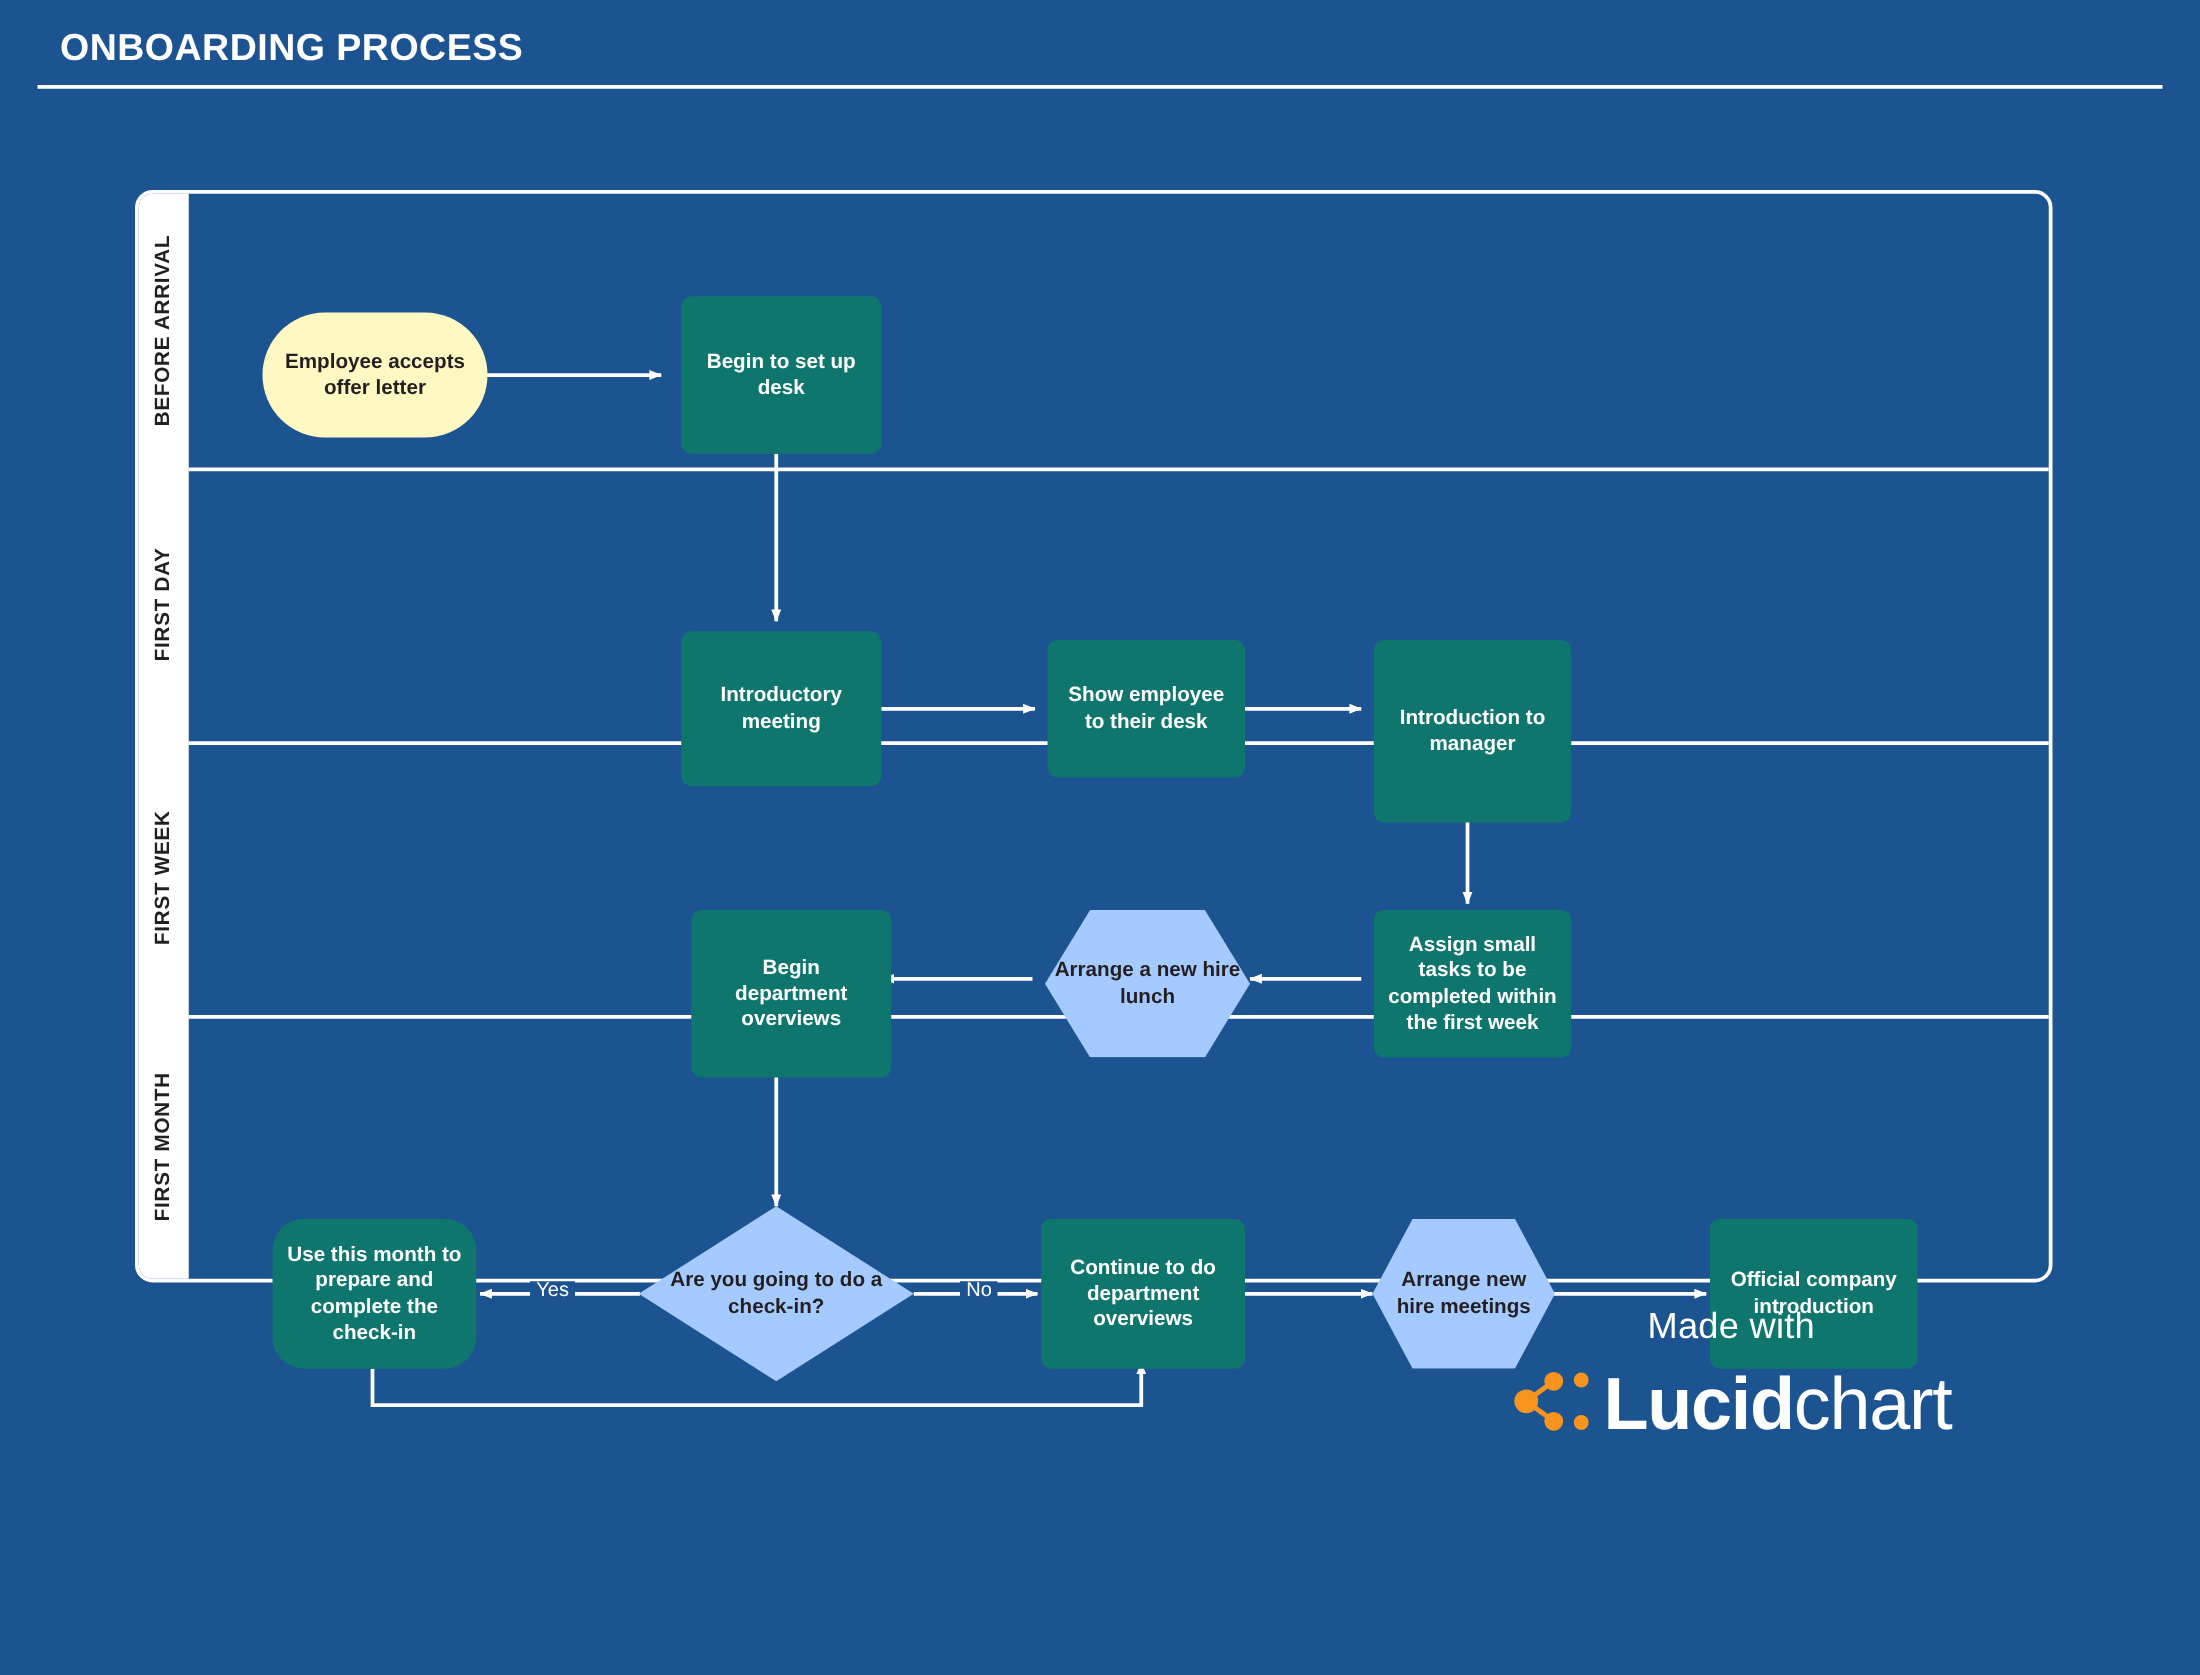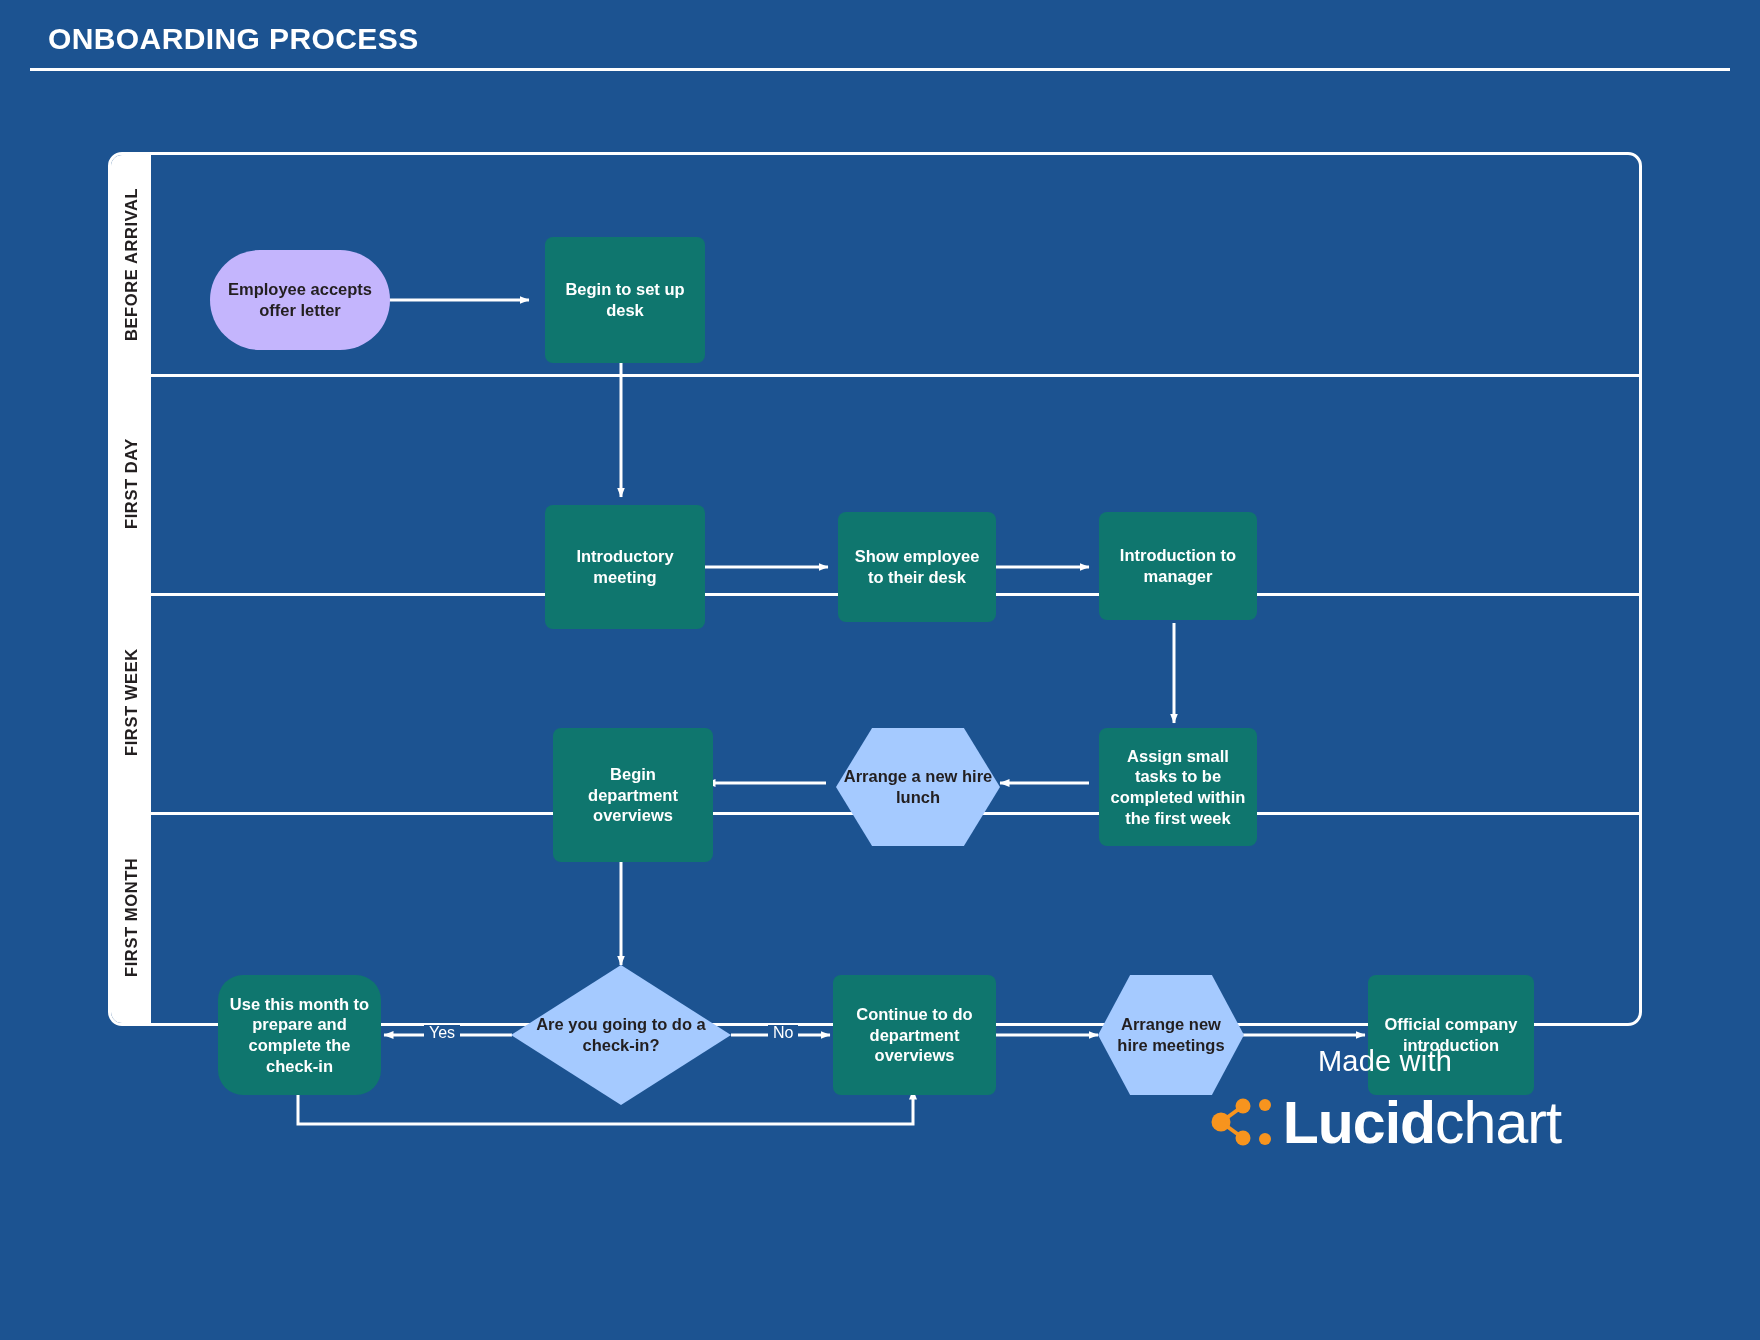--- a/index.html
+++ b/index.html
@@ -92,21 +92,21 @@
   }
   .node-process {
     background: #0f766e;
     color: #ffffff;
     border-radius: 8px;
     font-size: 16.5px;
     font-weight: bold;
     padding: 4px 10px;
   }
   .node-terminal {
-    background: #c4b5fd;
+    background: #fef9c3;
     color: #231f20;
     border-radius: 70px;
     font-size: 16.5px;
     font-weight: bold;
     padding: 4px 14px;
   }
   .node-hex {
     background: #a5caff;
     color: #231f20;
     font-size: 16.5px;
@@ -240,21 +240,21 @@
 </svg>
 
 <div class="node node-terminal" style="left:210px;top:250px;width:180px;height:100px;">Employee accepts offer letter</div>
 
 <div class="node node-process" style="left:545px;top:237px;width:160px;height:126px;">Begin to set up desk</div>
 
 <div class="node node-process" style="left:545px;top:505px;width:160px;height:124px;">Introductory meeting</div>
 
 <div class="node node-process" style="left:838px;top:512px;width:158px;height:110px;">Show employee to their desk</div>
 
-<div class="node node-process" style="left:1099px;top:512px;width:158px;height:108px;">Introduction to manager</div>
+<div class="node node-process" style="left:1099px;top:512px;width:158px;height:146px;">Introduction to manager</div>
 
 <div class="node node-process" style="left:1099px;top:728px;width:158px;height:118px;">Assign small tasks to be completed within the first week</div>
 
 <div class="node node-hex" style="left:836px;top:728px;width:164px;height:118px;">Arrange a new hire lunch</div>
 
 <div class="node node-process" style="left:553px;top:728px;width:160px;height:134px;">Begin department overviews</div>
 
 <div class="node node-decision" style="left:511px;top:965px;width:220px;height:140px;">
   <div class="diamond-bg"></div>
   <div class="diamond-text">Are you going to do a check-in?</div>

